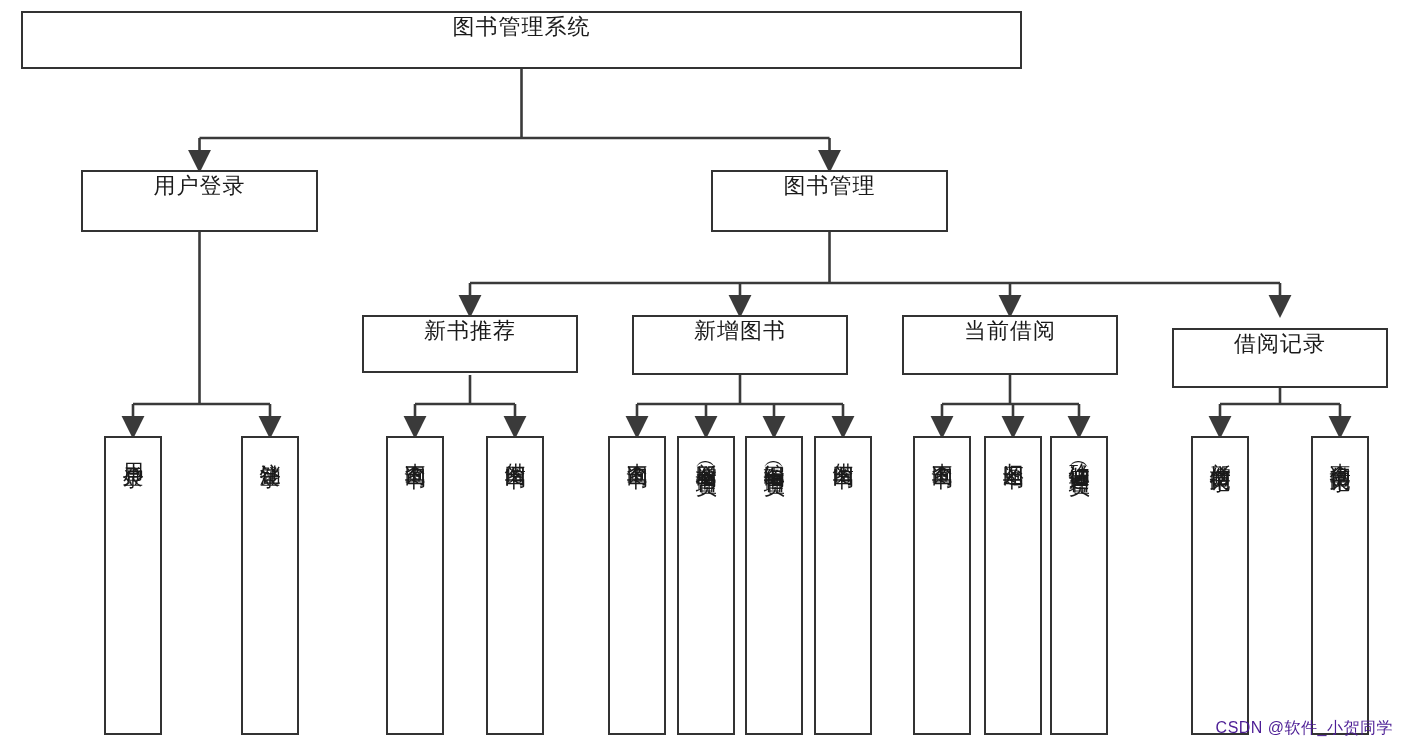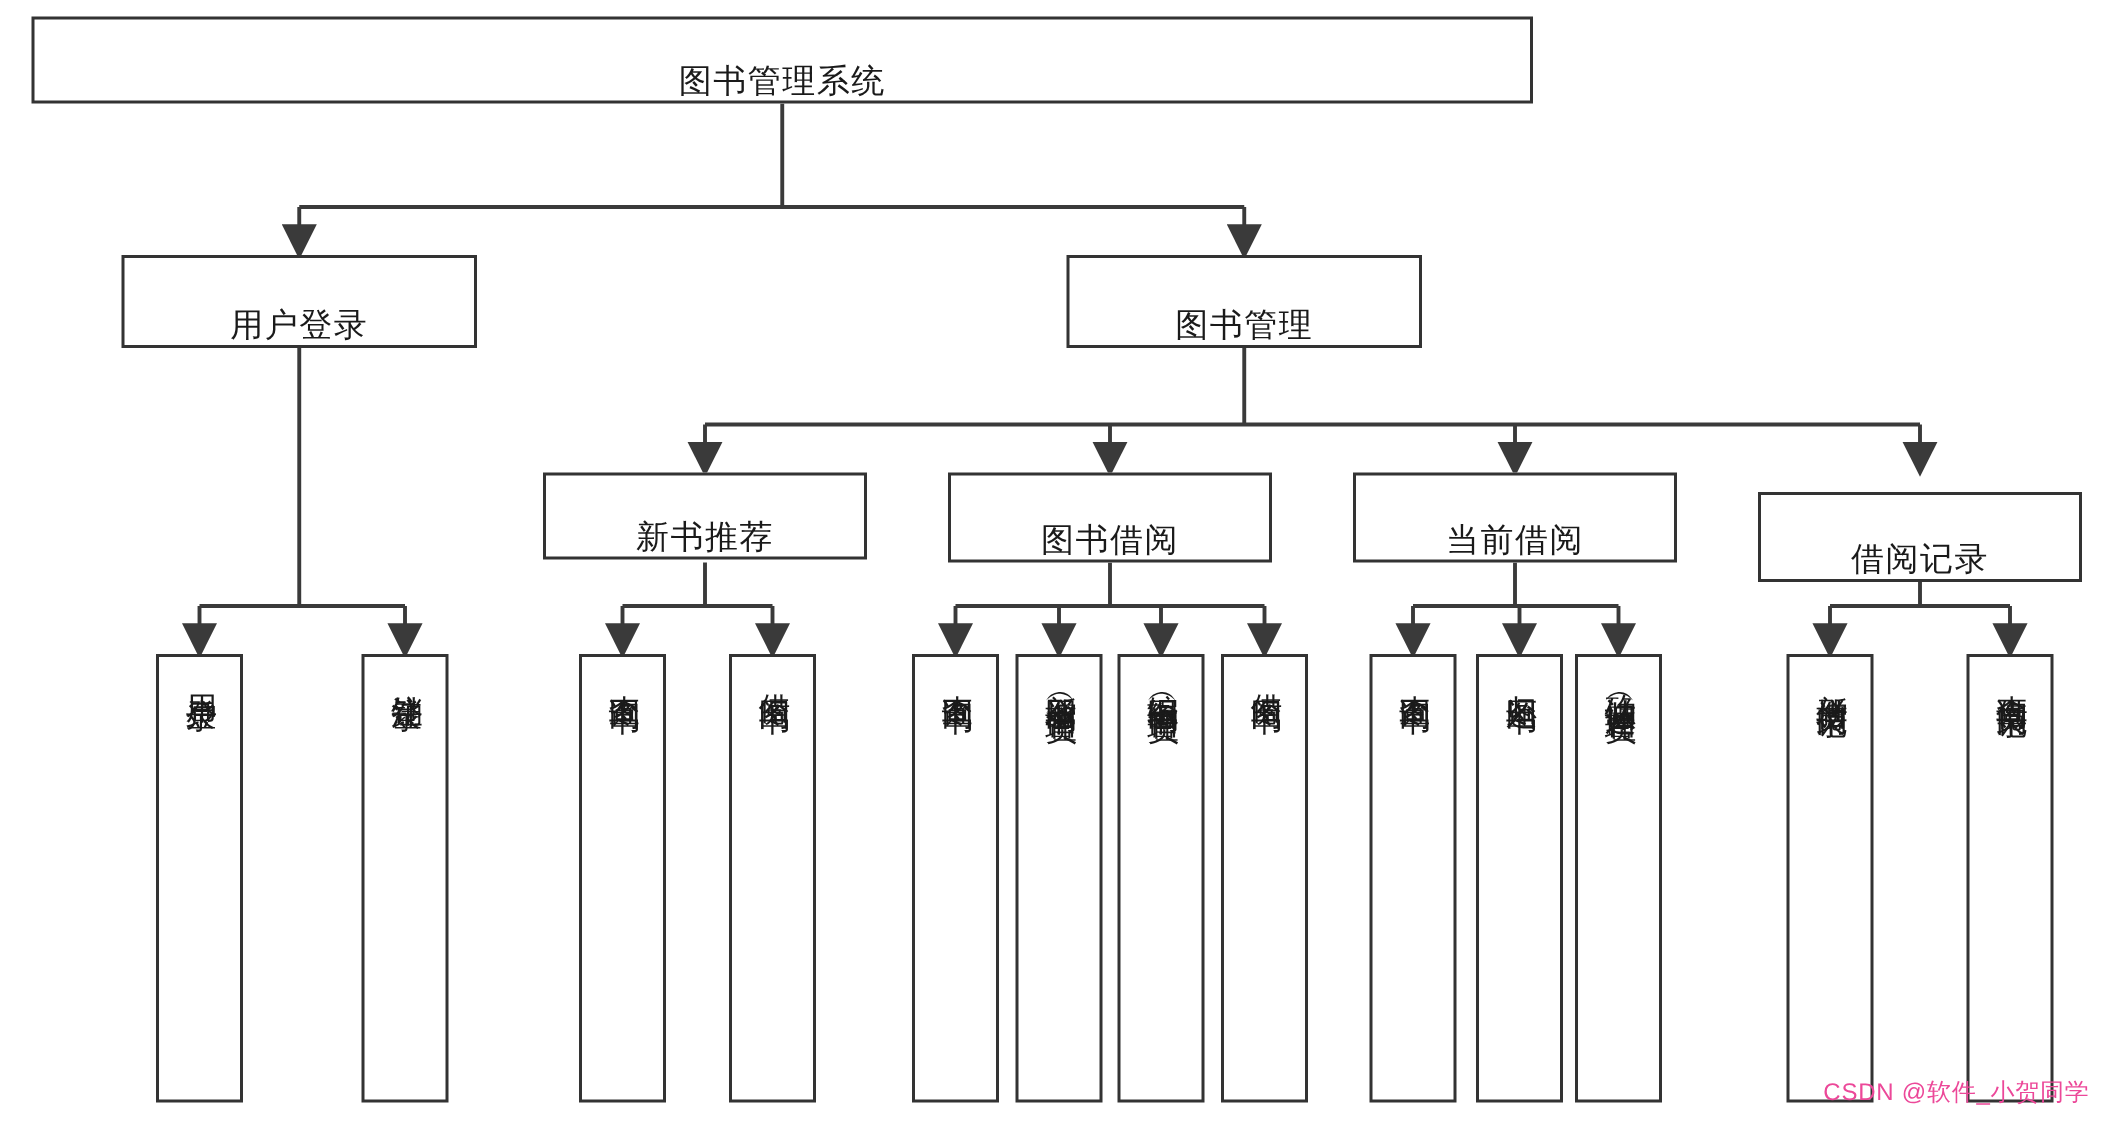--- a/index.html
+++ b/index.html
@@ -25,21 +25,21 @@
     width: 1405px;
     height: 747px;
     pointer-events: none;
   }
   .node {
     position: absolute;
     box-sizing: border-box;
     background: #ffffff;
     border: 2px solid #333333;
     display: flex;
-    align-items: flex-end;
+    align-items: flex-start;
     justify-content: center;
     color: #1a1a1a;
   }
   .node .label {
     display: block;
     text-align: center;
     line-height: 1.25;
   }
   
   .node.h .label {
@@ -65,21 +65,21 @@
     max-height: 280px;
   }
   .node.v.tall .label {
     max-height: 292px;
   }
   .watermark {
     position: absolute;
     right: 12px;
     bottom: 8px;
     font-size: 16px;
-    color: #ec4899;
+    color: #4c1d95;
     letter-spacing: 0.5px;
     white-space: nowrap;
     user-select: none;
   }
 </style>
 </head>
 <body>
 
 <div id="canvas">
 
@@ -133,21 +133,21 @@
       <div class="node h" style="left: 81px; top: 170px; width: 237px; height: 62px;">
         <span class="label">用户登录</span>
       </div>
       <div class="node h" style="left: 711px; top: 170px; width: 237px; height: 62px;">
         <span class="label">图书管理</span>
       </div>
       <div class="node h" style="left: 362px; top: 315px; width: 216px; height: 58px;">
         <span class="label">新书推荐</span>
       </div>
       <div class="node h" style="left: 632px; top: 315px; width: 216px; height: 60px;">
-        <span class="label">图书借阅</span>
+        <span class="label">新增图书</span>
       </div>
       <div class="node h" style="left: 902px; top: 315px; width: 216px; height: 60px;">
         <span class="label">当前借阅</span>
       </div>
       <div class="node h" style="left: 1172px; top: 328px; width: 216px; height: 60px;">
         <span class="label">借阅记录</span>
       </div>
       <div class="node v" style="left: 104px; top: 436px; width: 58px; height: 299px;">
         <span class="label">用户登录</span>
       </div>

